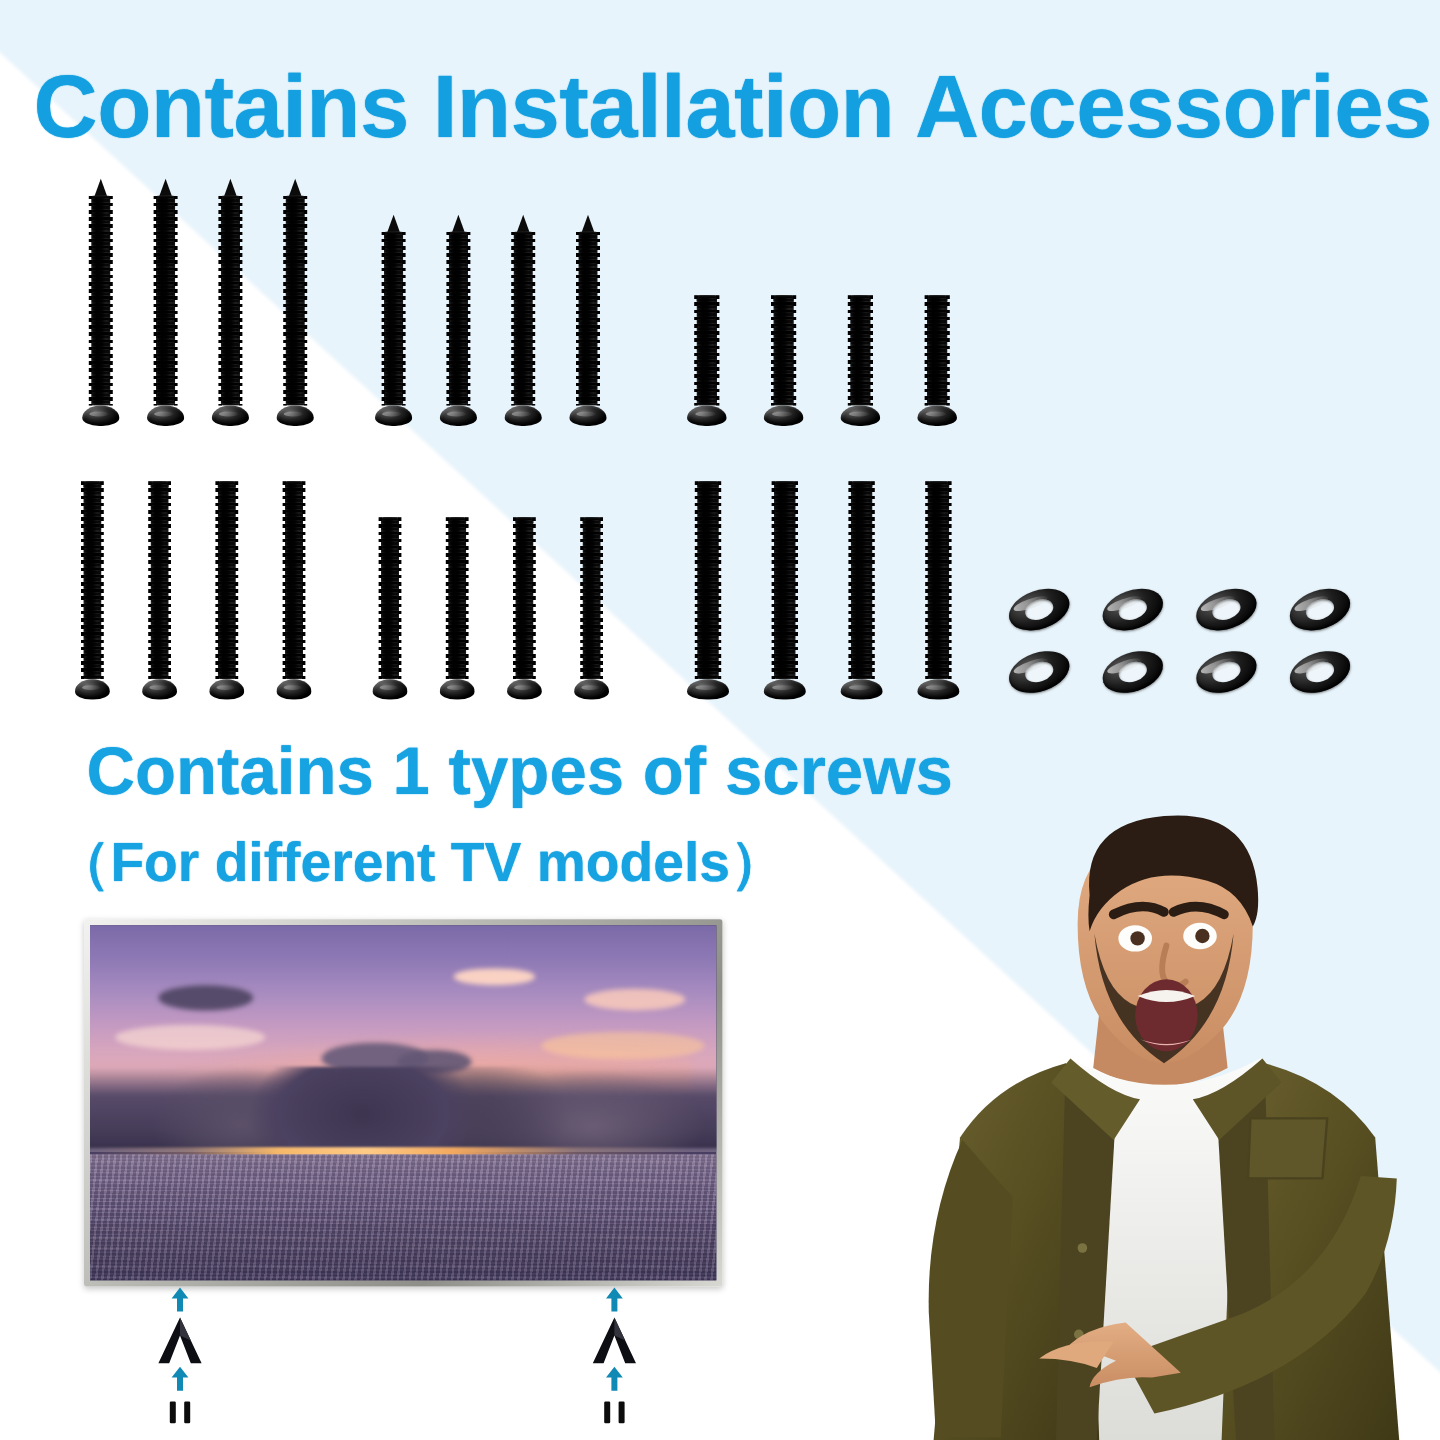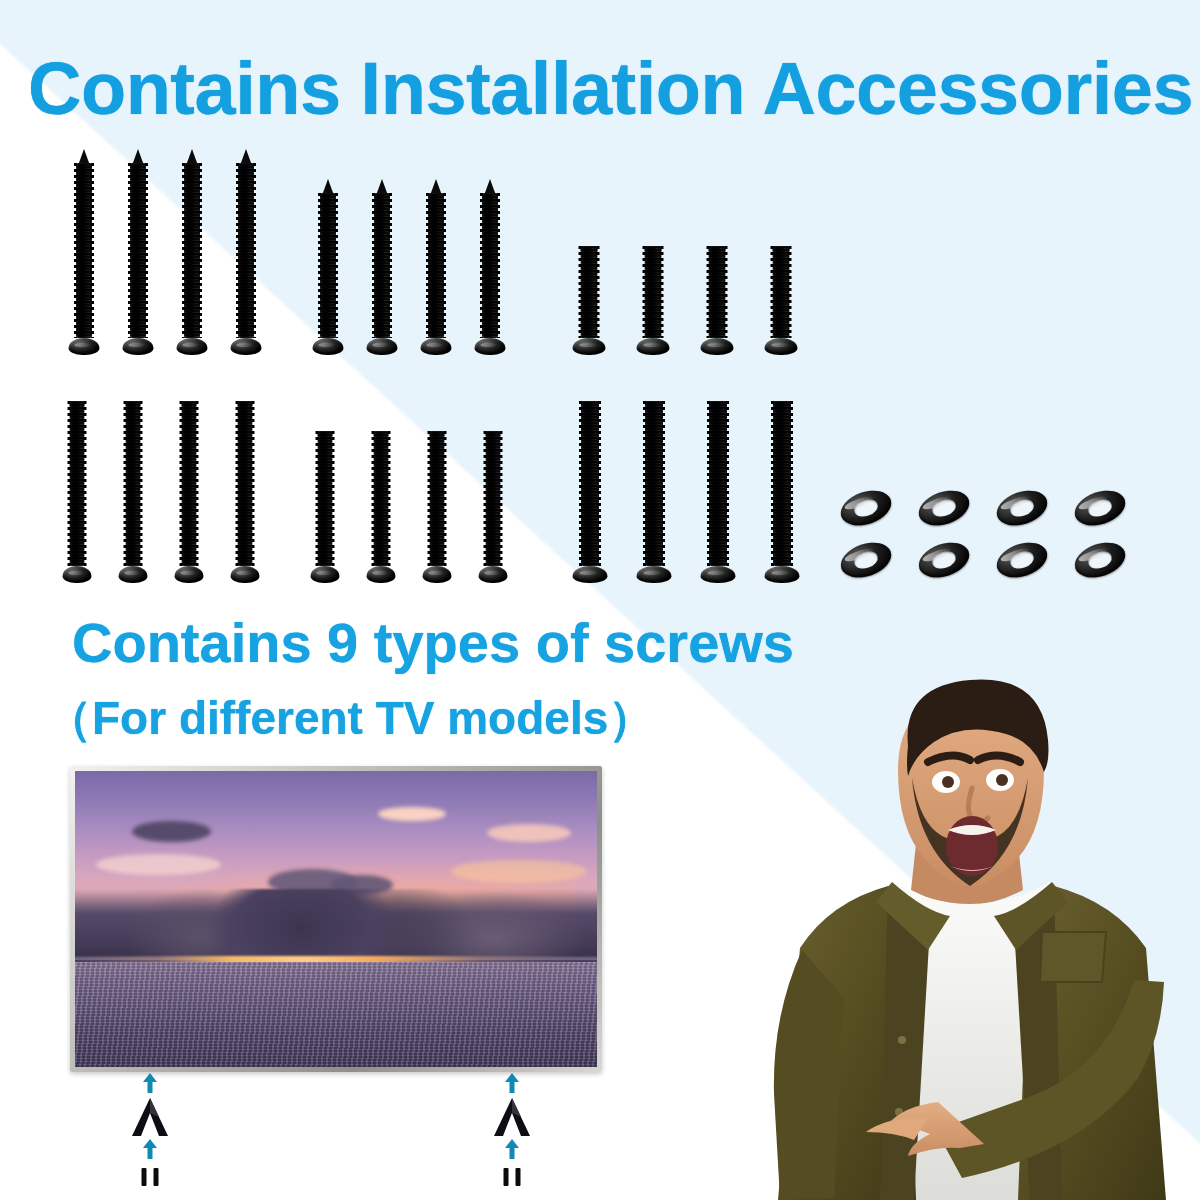--- a/index.html
+++ b/index.html
@@ -361,21 +361,21 @@
           <div class="gloss"></div>
         </div>
         <div class="washer" style="left: 1074px; top: 544px;">
           <div class="outer"></div>
           <div class="inner"></div>
           <div class="gloss"></div>
         </div>
       </div>
     </div>
 
-  <div class="subline sub1">Contains 9 types of screws</div>
+  <div class="subline sub1">Contains 1 types of screws</div>
   <div class="subline sub2">（For different TV models）</div>
 
   <div class="tv">
     <div class="tv-screen">
       <div class="sky"></div>
       <div class="sunglow"></div>
 
       <div class="cloud-wisp" style="left:11%;top:17%;width:15%;height:7%;background:rgba(72,64,92,.85);"></div>
       <div class="cloud-wisp" style="left:58%;top:12%;width:13%;height:5%;background:rgba(255,214,196,.95);"></div>
       <div class="cloud-wisp" style="left:79%;top:18%;width:16%;height:6%;background:rgba(255,206,186,.8);"></div>

